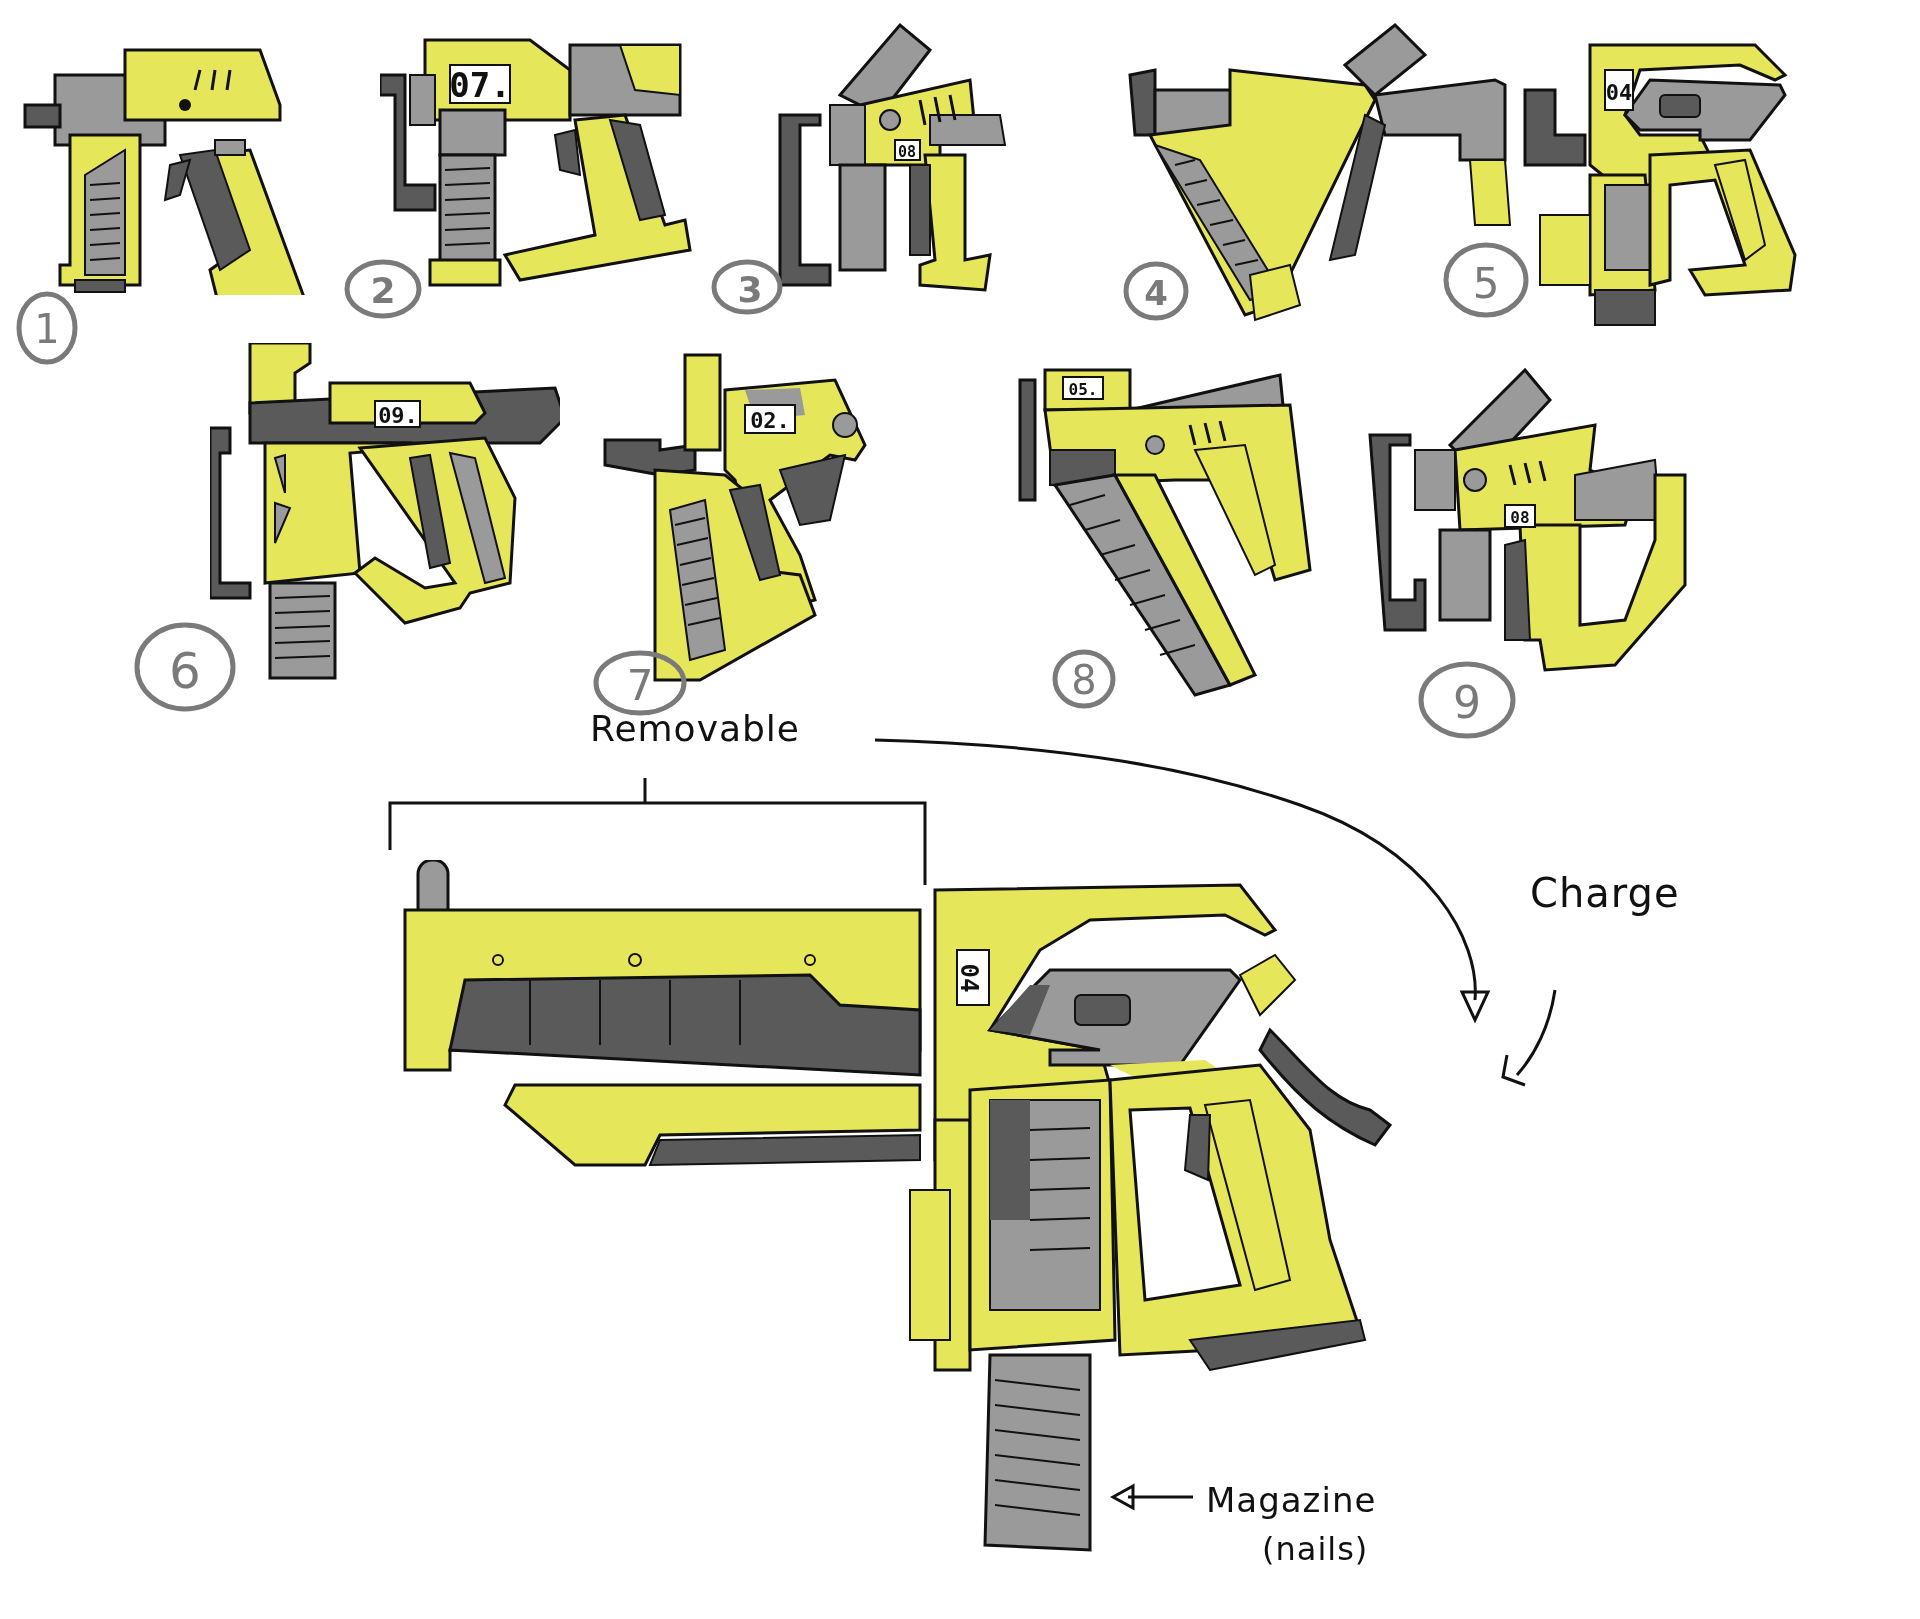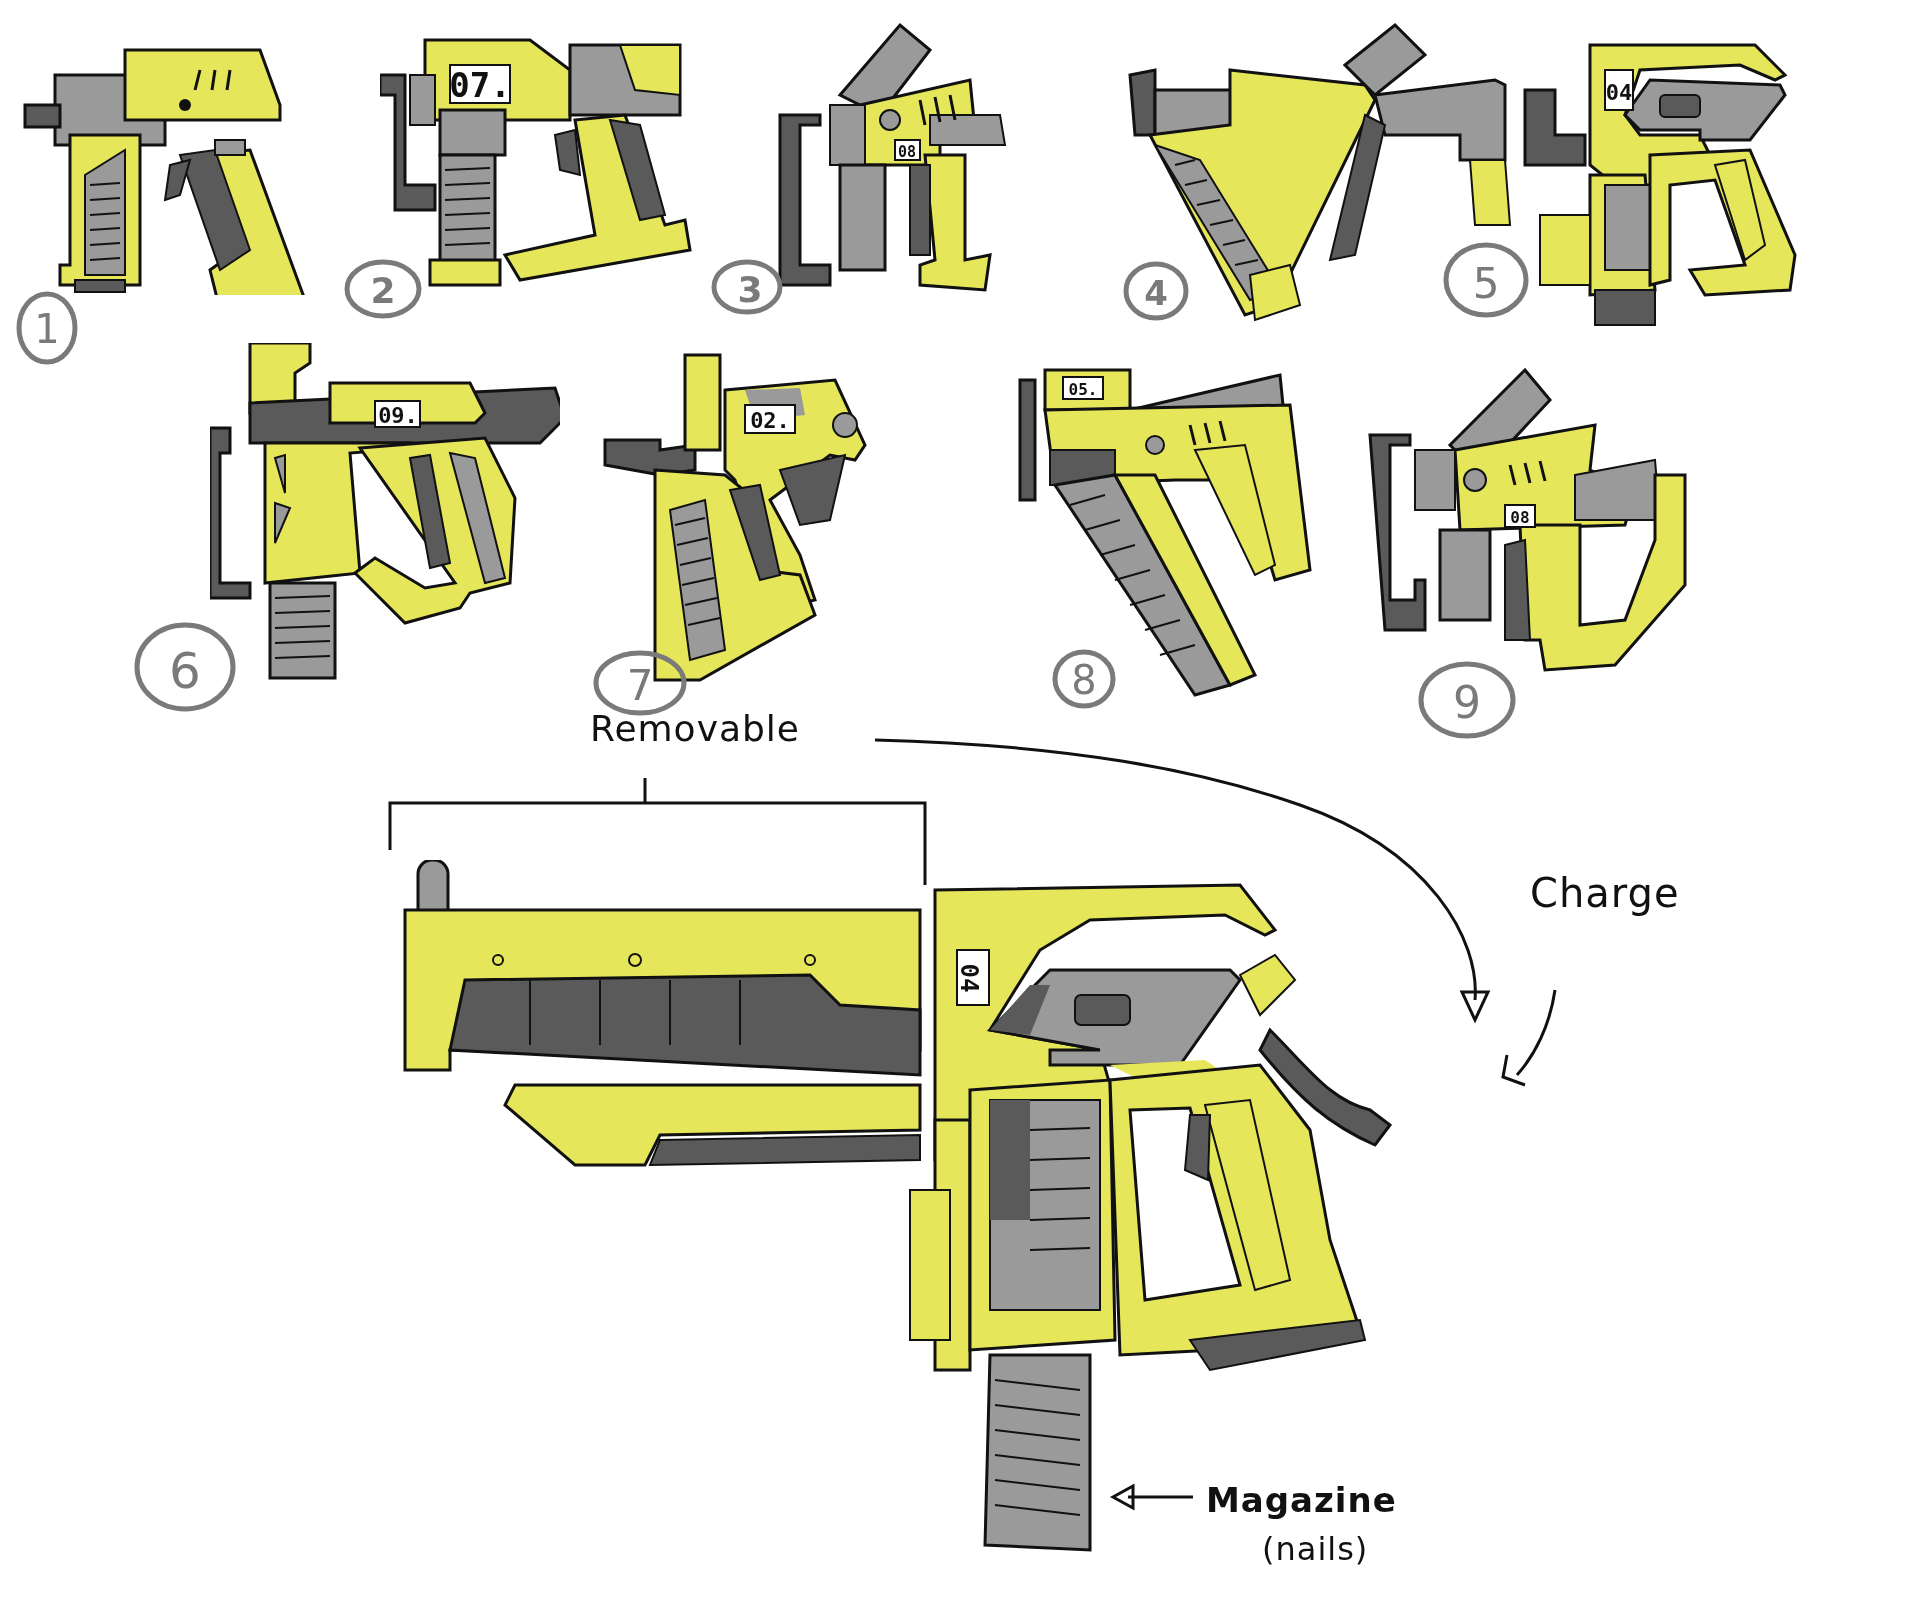--- a/index.html
+++ b/index.html
@@ -5,21 +5,21 @@
   html, body { margin:0; padding:0; background:#ffffff; }
   body { width:1920px; height:1619px; position:relative; overflow:hidden;
          font-family: "DejaVu Sans", sans-serif; }
   .canvas { position:absolute; left:0; top:0; width:1920px; height:1619px; }
   .num-circle { position:absolute; }
   .num-circle svg { overflow:visible; }
   .note { position:absolute; font-family: "DejaVu Sans", sans-serif; color:#111;
           font-weight:normal; letter-spacing:1px; white-space:nowrap; }
   .note.removable { left:575px; top:708px; font-size:36px;margin-left:15px; }
   .note.charge { left:1530px; top:870px; font-size:40px; }
-  .note.magazine { left:1206px; top:1480px; font-size:34px;font-weight:bold; }
+  .note.magazine { left:1206px; top:1480px; font-size:34px; }
   .note.nails { left:1262px; top:1530px; font-size:32px; }
   .sketch { position:absolute; }
 </style>
 </head>
 <body>
 
 <div class="canvas">
 
   <svg class="sketch" style="left:15px;top:35px" width="320" height="260" viewBox="0 0 320 260">
     <rect x="40" y="40" width="110" height="70" fill="#9a9a9a" stroke="#111" stroke-width="3"></rect>

